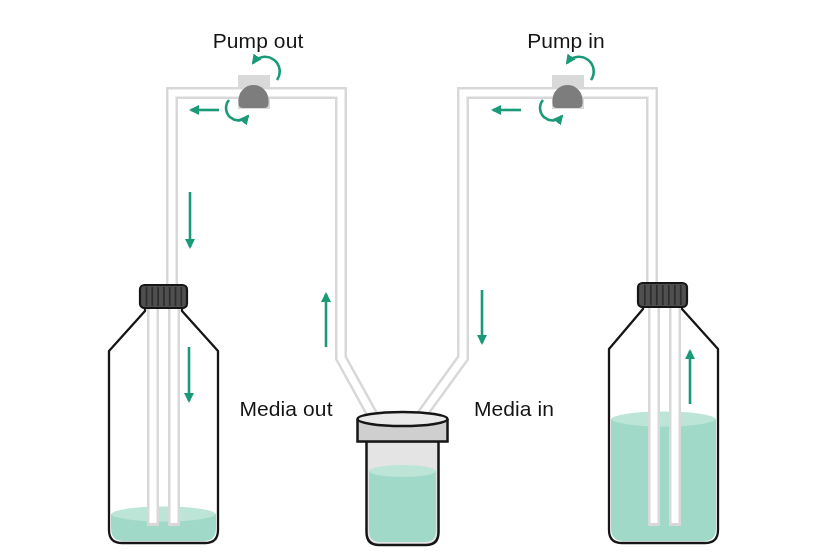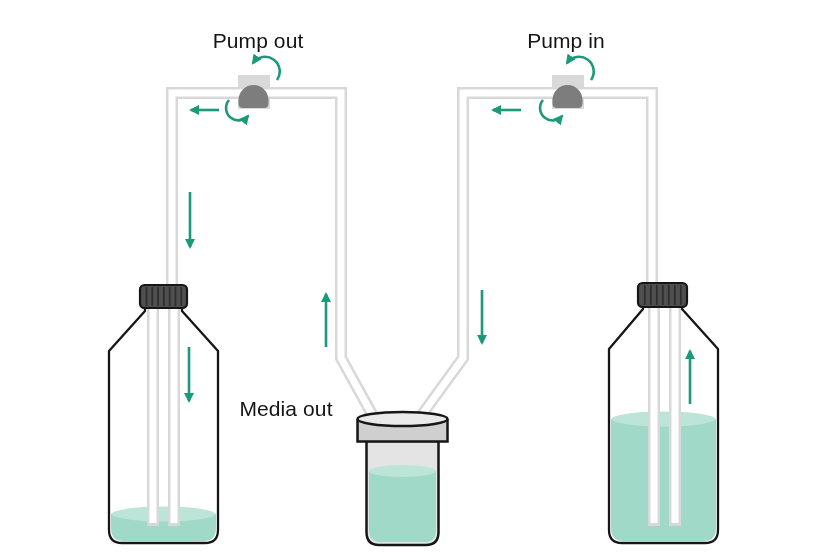--- a/index.html
+++ b/index.html
@@ -119,14 +119,15 @@
       <path class="arrow" marker-end="url(#ah)" d="M 189 347 L 189 401"></path>
       <path class="arrow" marker-end="url(#ah)" d="M 326 347 L 326 294"></path>
       <path class="arrow" marker-end="url(#ah)" d="M 482 290 L 482 343"></path>
       <path class="arrow" marker-end="url(#ah)" d="M 690 404 L 690 351"></path>
     </g>
   </svg>
 
   <div class="diagram-label" style="left:258px;top:29px;">Pump out</div>
   <div class="diagram-label" style="left:286px;top:397px;">Media out</div>
   <div class="diagram-label" style="left:566px;top:29px;">Pump in</div>
+  <div class="diagram-label" style="left:514px;top:397px;">Media in</div>
 
 </div>
 
 </body></html>

